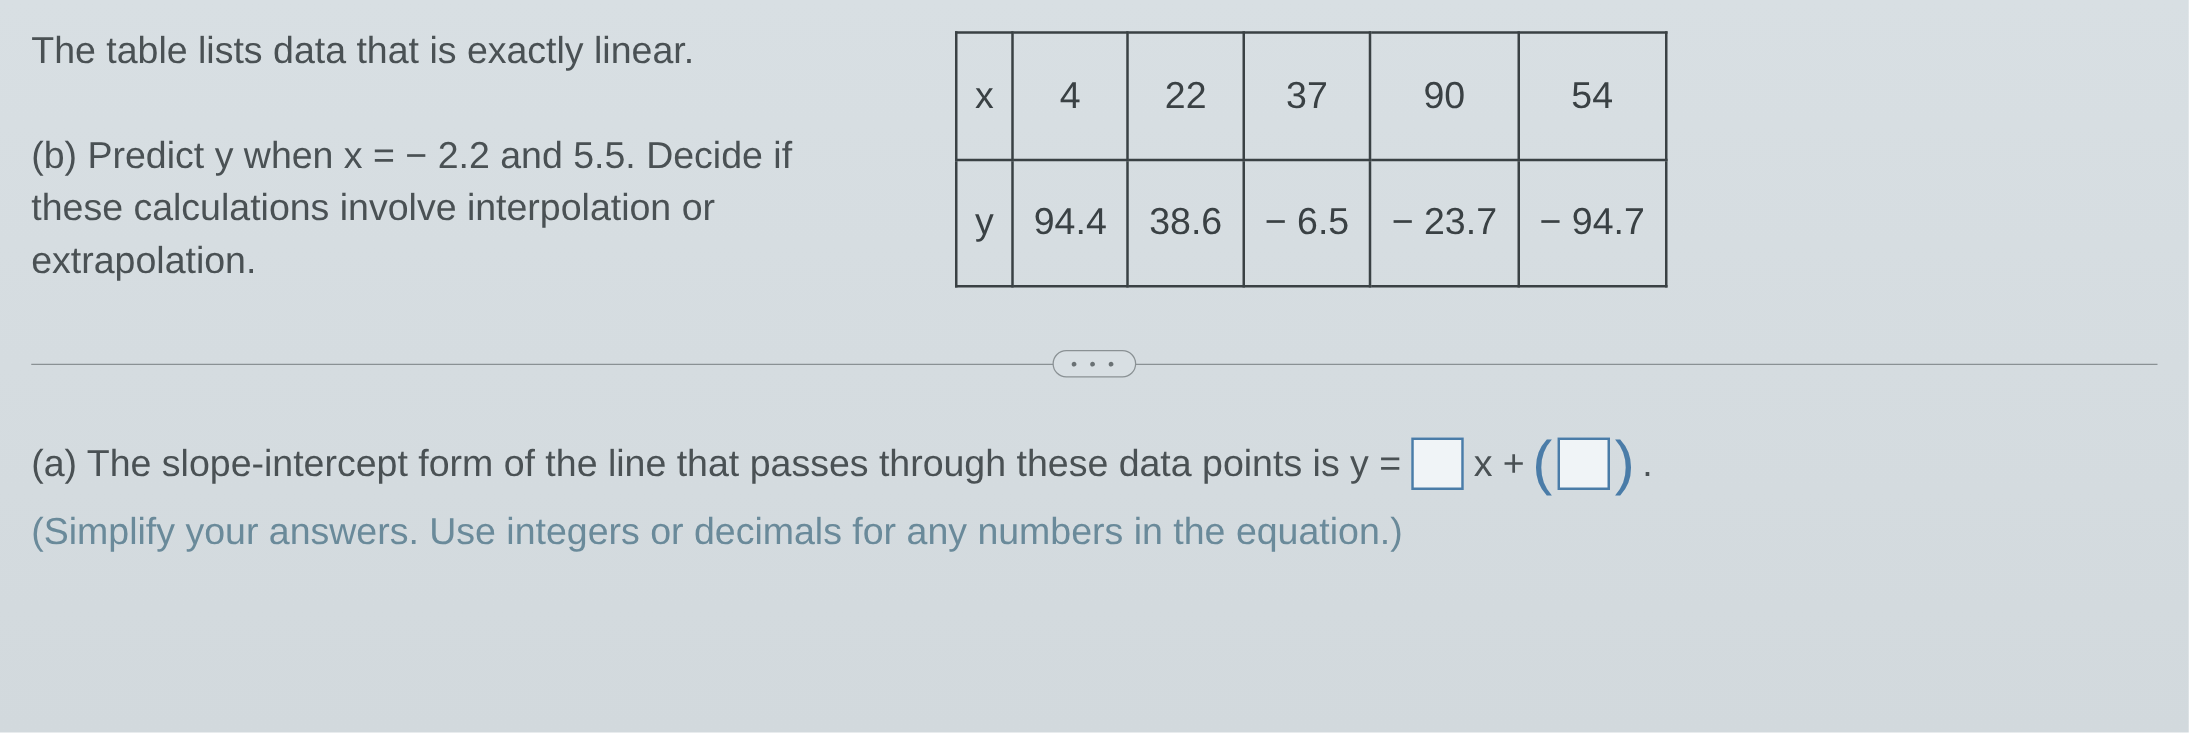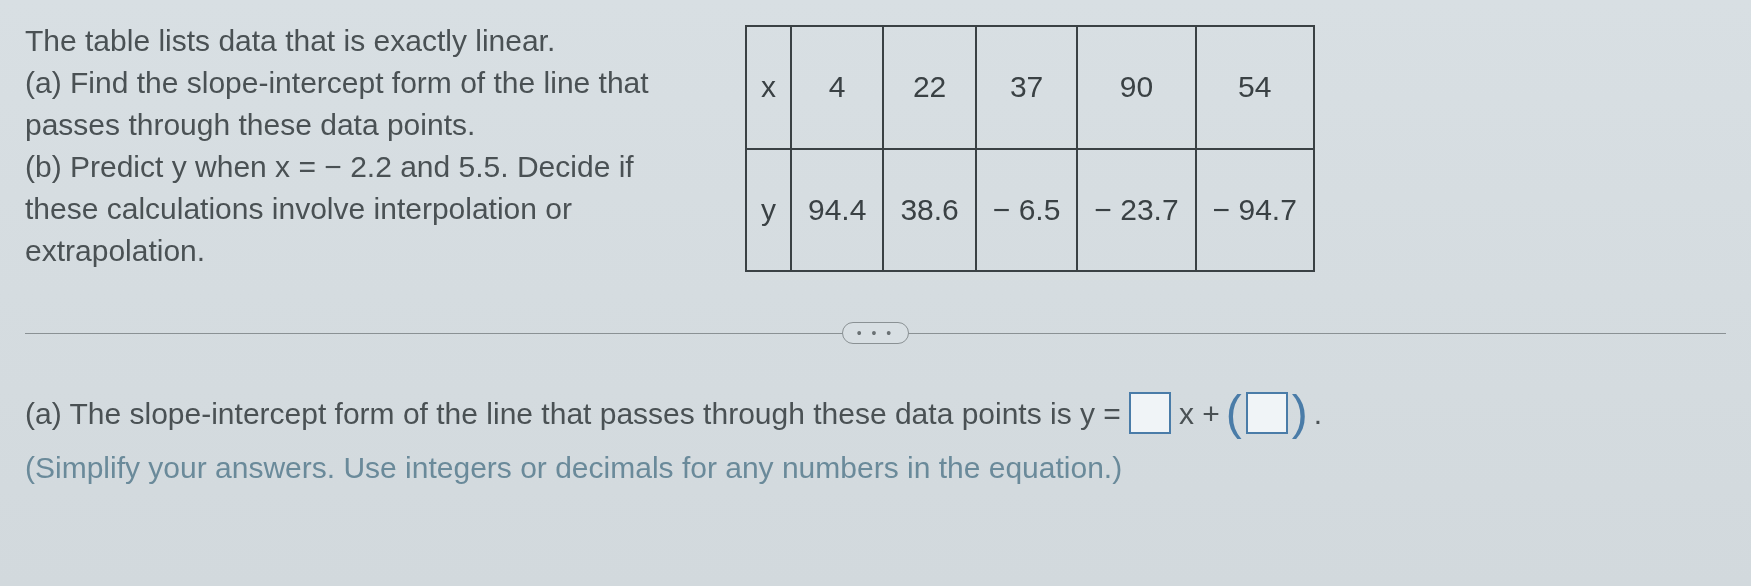--- a/index.html
+++ b/index.html
@@ -10,21 +10,21 @@
     body {
       width: 1751px;
       height: 586px;
       background: linear-gradient(to bottom, #d8dfe3, #d2d9dd);
       font-family: Arial, sans-serif;
       padding: 20px 25px;
       position: relative;
     }
     .top-section {
       display: flex;
-      gap: 40px;
+      gap: 59px;
     }
     .problem-text {
       flex: 0 0 680px;
       font-size: 30px;
       line-height: 1.4;
       color: #4a5154;
     }
     .data-table {
       border-collapse: collapse;
       margin-top: 5px;
@@ -101,21 +101,21 @@
       font-size: 30px;
       margin-top: 8px;
     }
   </style>
 </head>
 <body>
 
 <div class="top-section">
   <div class="problem-text">
     <span>The table lists data that is exactly linear.</span><br>
-    <span>(a) Find the slope-intercept form of the line that passes through these data points.</span><br>
+    <br>
     <span>(b) Predict y when x = − 2.2 and 5.5. Decide if these calculations involve interpolation or extrapolation.</span>
   </div>
   <table class="data-table">
     <tbody>
         <tr>
       <td class="header-cell">x</td>
       <td>4</td>
       <td>22</td>
       <td>37</td>
       <td>90</td>

